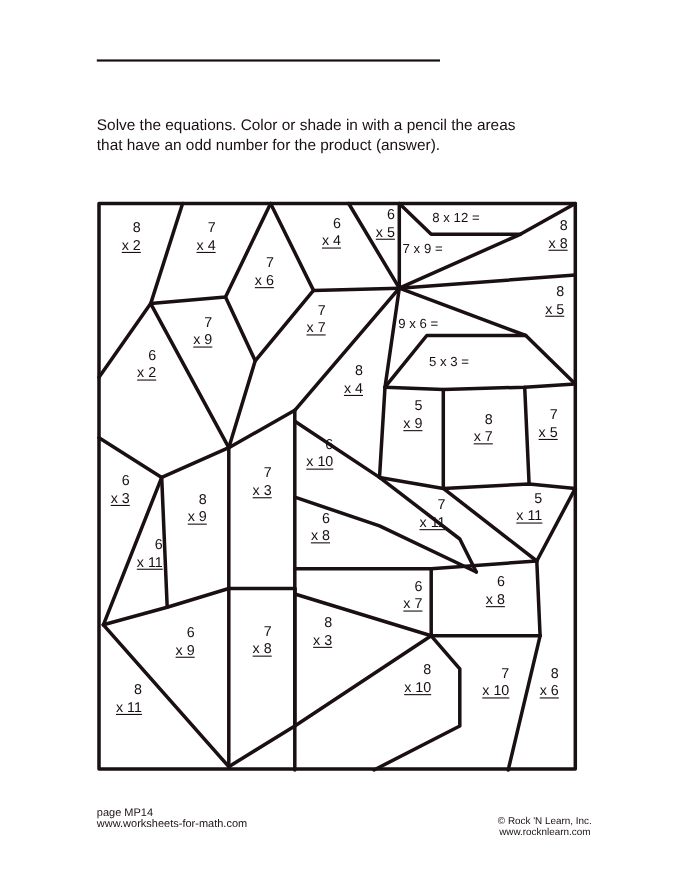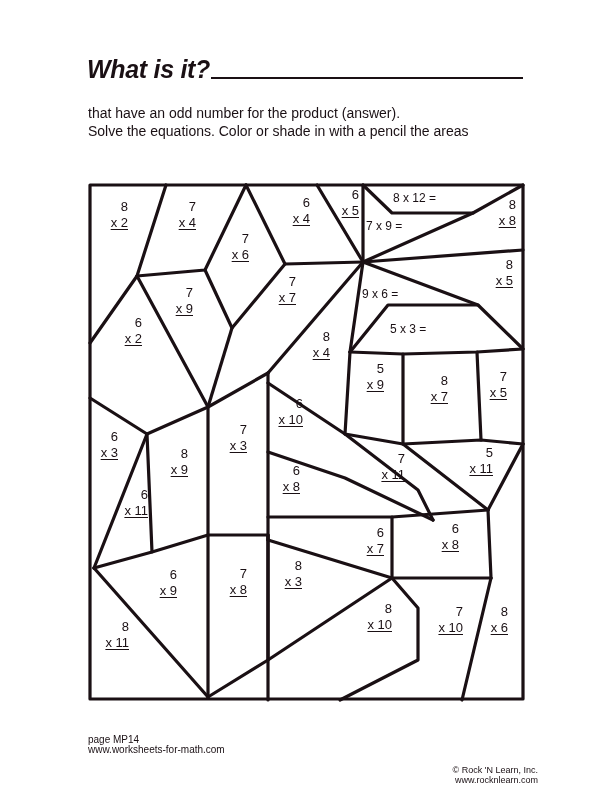--- a/index.html
+++ b/index.html
@@ -8,33 +8,32 @@
   .title { font-family: "Liberation Sans", sans-serif; font-weight: bold; font-style: italic; font-size: 25px; letter-spacing: -0.3px; color: #1a1014; line-height: 30px; }
   .title-line { width: 312px; height: 0; border-bottom: 2.5px solid #1a1014; margin-left: 1px; margin-bottom: 5px; }
   .instructions { position: absolute; left: 88px; top: 104px; width: 440px; font-size: 14px; line-height: 18px; color: #1a1014; }
   .instructions div { white-space: nowrap; }
   .puzzle { position: absolute; left: 0; top: 0; width: 612px; height: 792px; }
   .prob { position: absolute; font-size: 13px; line-height: 16px; text-align: right; color: #1a1014; }
   .prob .top { display: block; }
   .prob .bot { display: block; text-decoration: underline; text-underline-offset: 2px; }
   .eq { position: absolute; font-size: 12px; line-height: 16px; white-space: nowrap; color: #1a1014; }
   .footer-left { position: absolute; left: 88px; top: 735px; font-size: 10px; line-height: 10px; color: #1a1014; }
-  .footer-right { position: absolute; right: 74px; top: 765px; font-size: 9px; line-height: 10px; text-align: right; color: #1a1014; }
+  .footer-right { position: absolute; right: 74px; top: 741px; font-size: 9px; line-height: 10px; text-align: center; color: #1a1014; }
 </style>
 </head>
 <body>
 
 <div class="title-row">
-  <span class="title">What is it?</span>
   <span class="title-line"></span>
 </div>
 
 <div class="instructions">
+  <div>Solve the equations. Color or shade in with a pencil the areas</div>
   <div>that have an odd number for the product (answer).</div>
-  <div>Solve the equations. Color or shade in with a pencil the areas</div>
 </div>
 
 <svg class="puzzle" viewBox="0 0 612 792" xmlns="http://www.w3.org/2000/svg">
   <g fill="none" stroke="#1a1014" stroke-width="3.2" stroke-linejoin="round" stroke-linecap="round">
 
     <rect x="90" y="185" width="433" height="514"></rect>
 
     <polyline points="166,185 137,276"></polyline>
     <polyline points="90,343 137,276 205,270 246,185"></polyline>
     <polyline points="205,270 232,328 285,264 246,185"></polyline>

